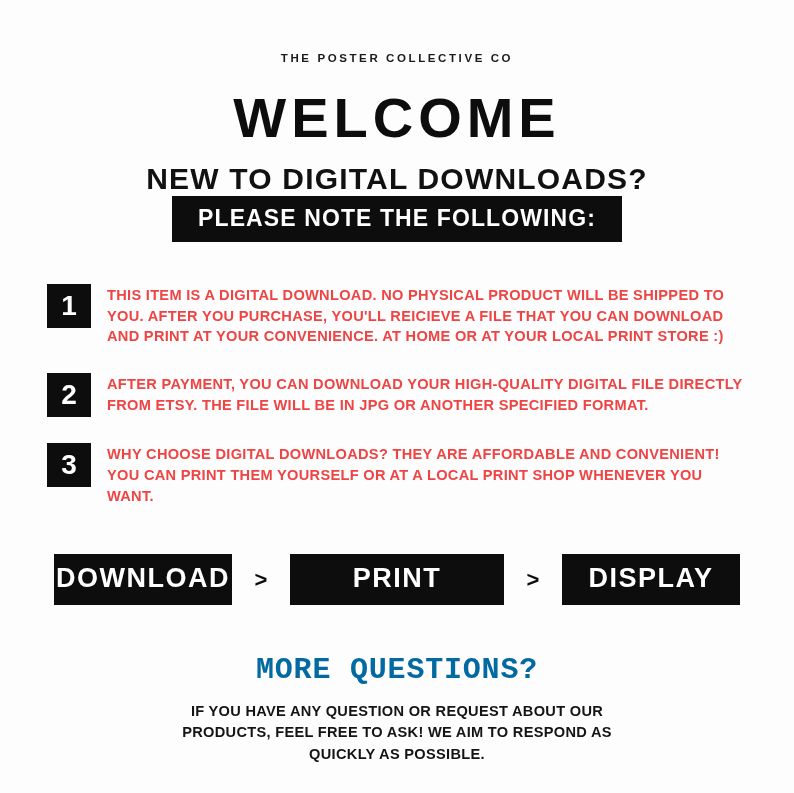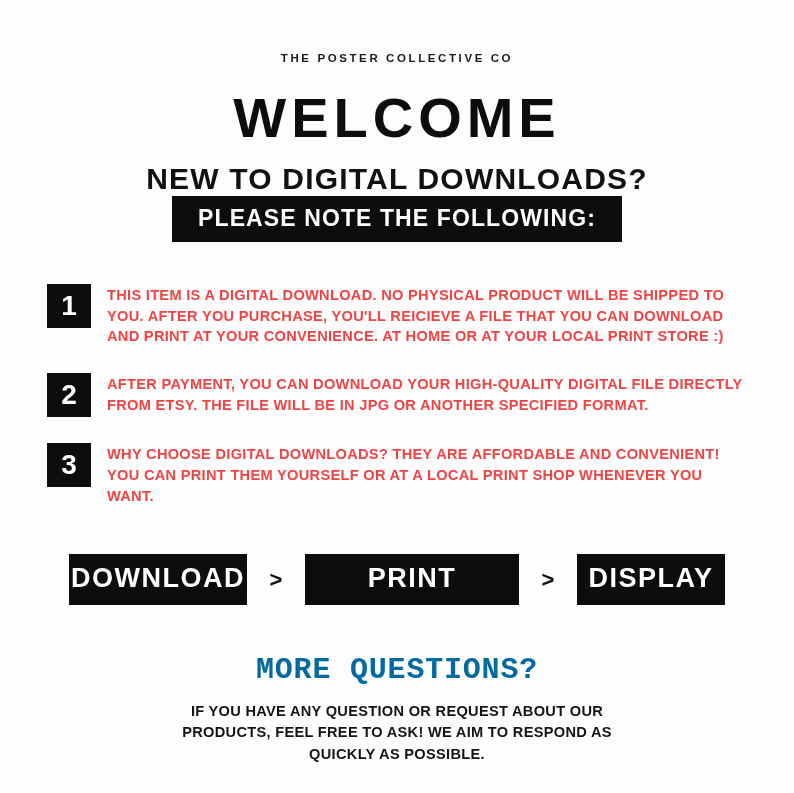--- a/index.html
+++ b/index.html
@@ -116,21 +116,21 @@
     color: #ffffff;
     font-size: 27px;
     font-weight: 700;
     letter-spacing: 1.5px;
     padding: 9px 0 11px 0;
     text-align: center;
     text-transform: uppercase;
   }
   .step-box.w1 { width: 178px; }
   .step-box.w2 { width: 214px; }
-  .step-box.w3 { width: 148px; }
+  .step-box.w3 { width: 178px; }
 
   .step-sep {
     font-size: 22px;
     font-weight: 700;
     color: #0d0d0d;
     width: 30px;
     text-align: center;
   }
 
   .more {

